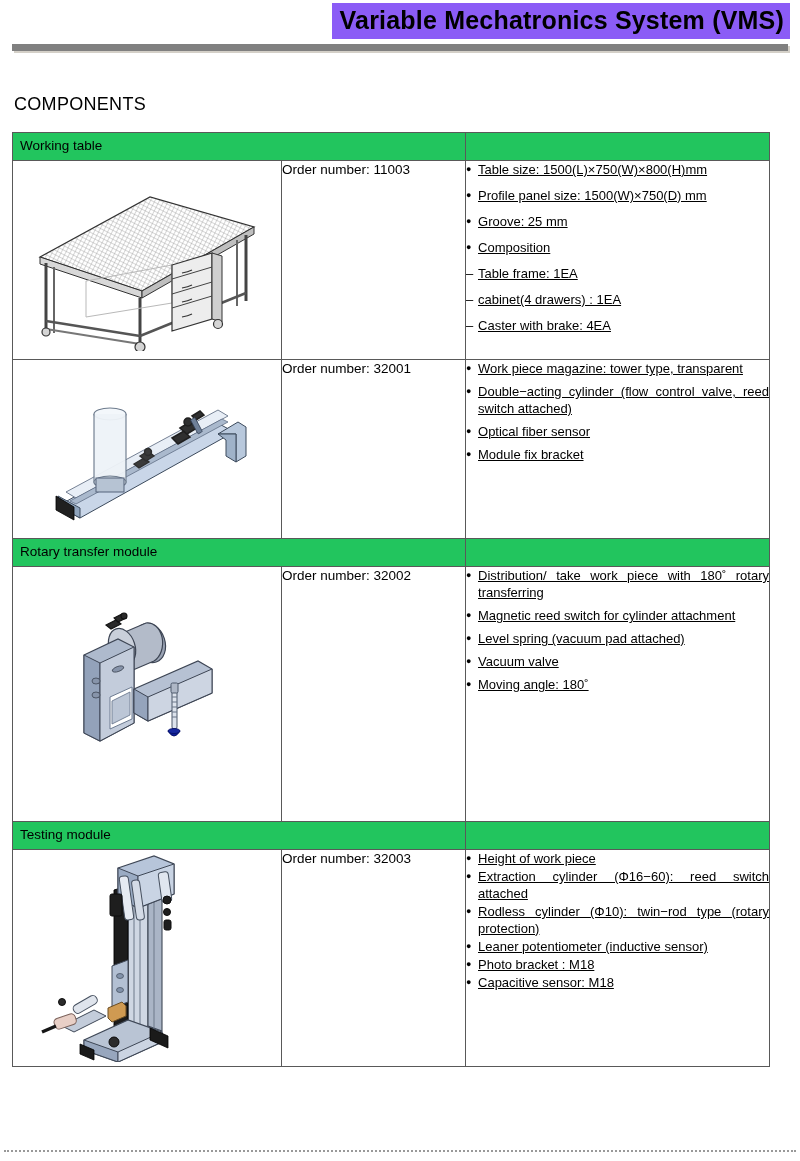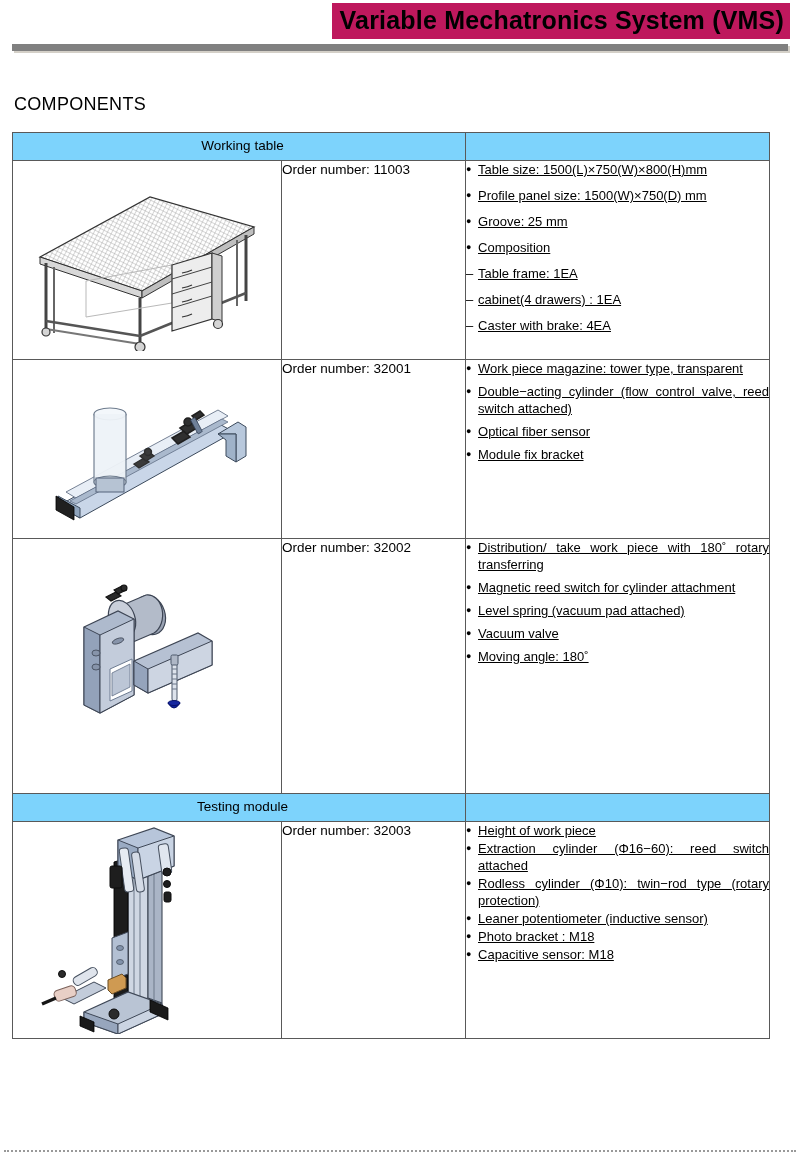--- a/index.html
+++ b/index.html
@@ -21,21 +21,21 @@
     position: absolute;
     left: 0;
     top: 0;
     width: 800px;
     height: 56px;
   }
   .doc-title {
     position: absolute;
     right: 10px;
     top: 3px;
-    background: #be185d;
+    background: #8b5cf6;
     color: #000000;
     font-size: 25px;
     font-weight: bold;
     letter-spacing: 0.2px;
     line-height: 32px;
     padding: 1px 6px 3px 8px;
     white-space: nowrap;
     font-family: "Liberation Sans", sans-serif;
   }
   .header-rule {
@@ -71,24 +71,23 @@
   .comp-table td {
     border: 1px solid #595959;
     vertical-align: top;
     padding: 0;
   }
   .col-img   { width: 269px; }
   .col-order { width: 184px; }
   .col-spec  { width: 304px; }
 
   tr.module-head td {
-    background: #7dd3fc;
+    background: #22c55e;
     height: 27px;
     padding: 0;
-    text-align: center;
   }
   .module-head-label {
     font-size: 13.5px;
     padding: 4px 0 0 7px;
     line-height: 18px;
     white-space: nowrap;
   }
 
   .cell-order {
     font-size: 13.5px;
@@ -285,20 +284,26 @@
     <td class="cell-spec">
       <ul class="spec-list sp-mid just">
         <li class="b-dot">Work piece magazine: tower type, transparent</li>
         <li class="b-dot">Double−acting cylinder (flow control valve, reed switch attached)</li>
         <li class="b-dot">Optical fiber sensor</li>
         <li class="b-dot">Module fix bracket</li>
       </ul>
     </td>
   </tr>
 
+  <tr class="module-head">
+    <td colspan="2">
+      <div class="module-head-label">Rotary transfer module</div>
+    </td>
+    <td></td>
+  </tr>
   <tr>
     <td class="cell-img" style="height:240px;">
       <span>
         <svg class="img-holder" width="250" height="236" viewBox="0 0 250 236" style="margin-top:18px;" aria-hidden="true">
 
           <ellipse cx="128" cy="58" rx="15" ry="20" fill="#9aa3b4" stroke="#3d4554" stroke-width="1.2" transform="rotate(-18 128 58)"></ellipse>
           <path d="M96,50 L124,38 a15,20 0 0 1 8,38 L104,88 a15,20 0 0 1 -8,-38 z" fill="#b3bbc9" stroke="#3d4554" stroke-width="1.2"></path>
           <ellipse cx="100" cy="62" rx="13" ry="19" fill="#c9cfda" stroke="#3d4554" stroke-width="1.2" transform="rotate(-18 100 62)"></ellipse>
 
           <g fill="#2a2a2a" stroke="#121212" stroke-width="1.1">

